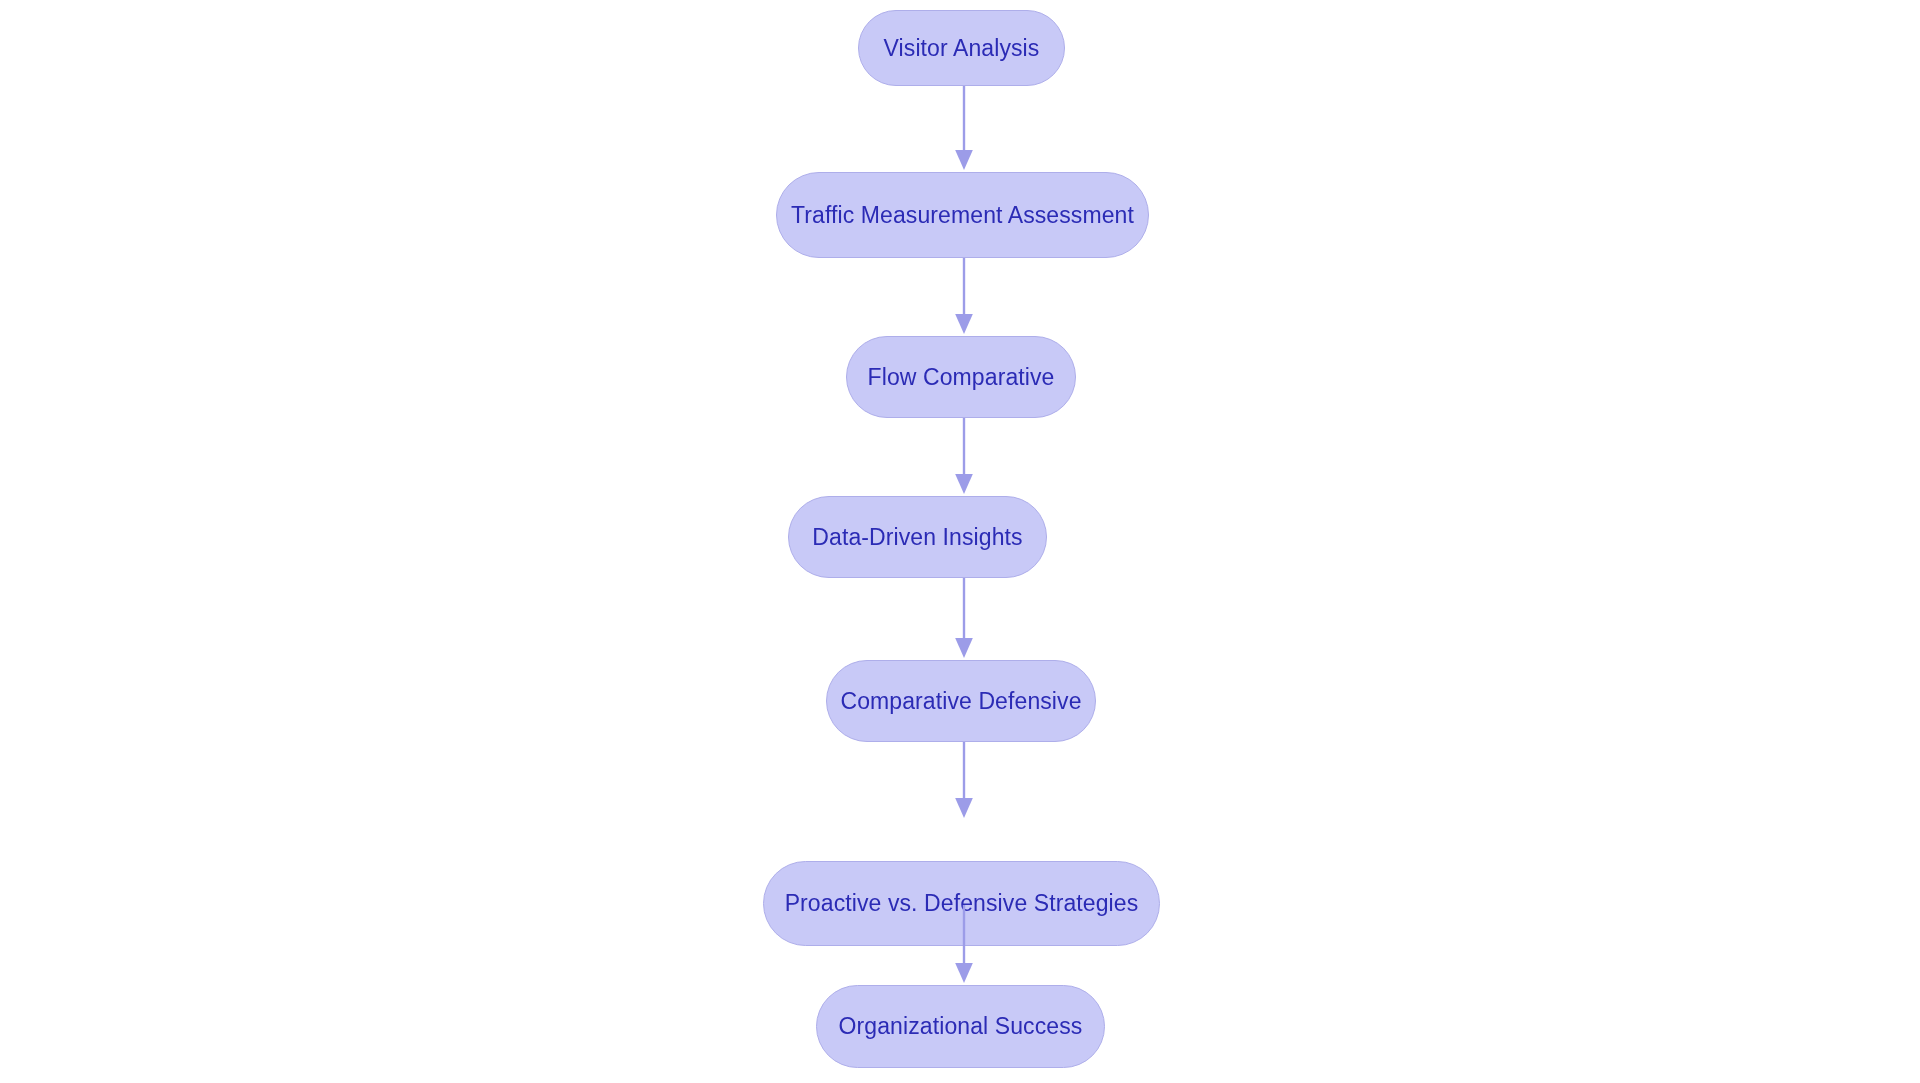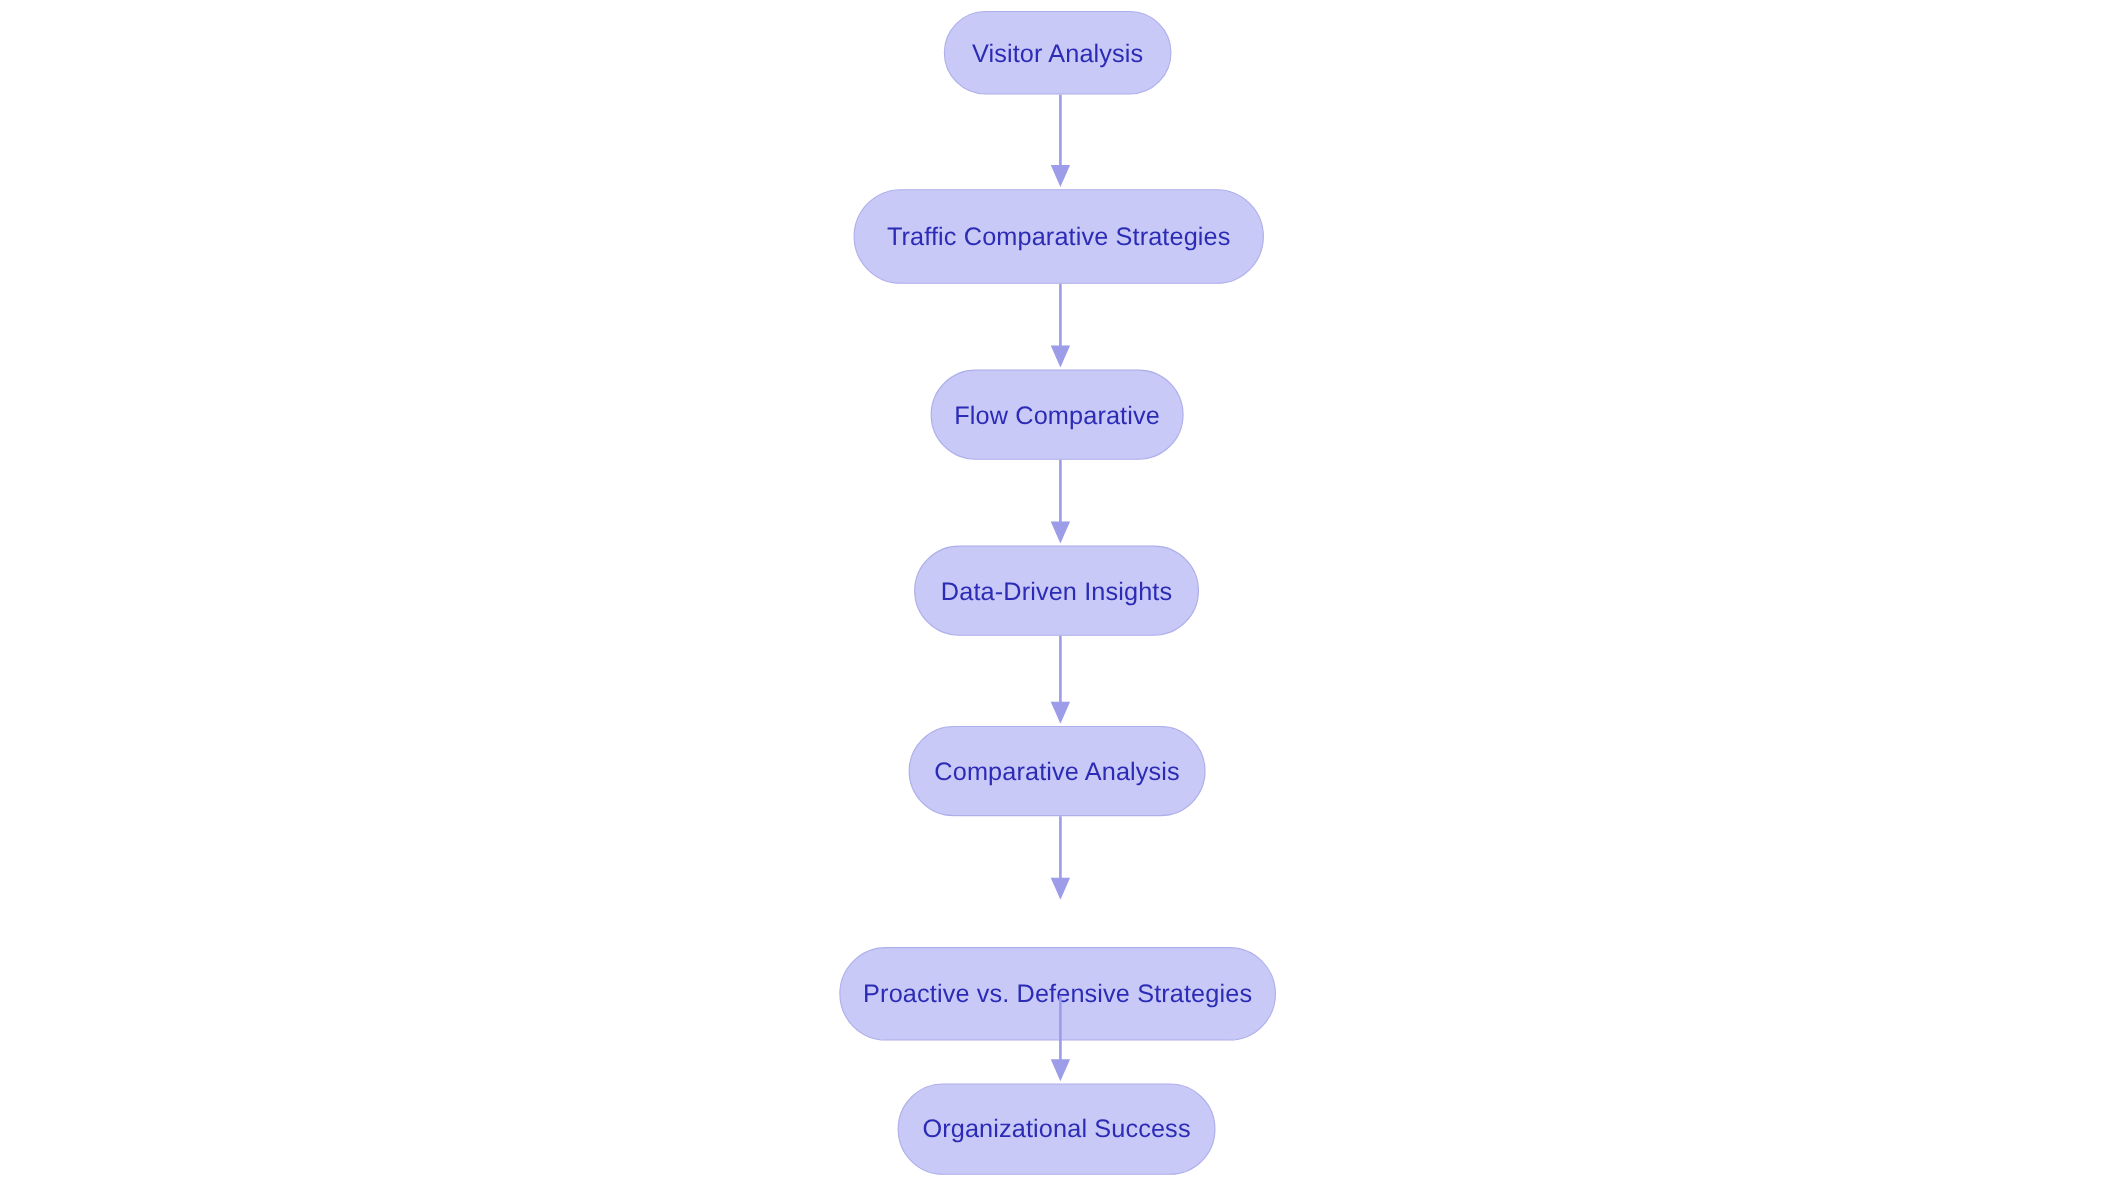--- a/index.html
+++ b/index.html
@@ -64,54 +64,54 @@
   </div>
 
   <div class="connector" style="left:952px; top:86px; height:86px;">
     <svg width="24" height="86" viewBox="0 0 24 86" aria-hidden="true">
       <line x1="12" y1="0" x2="12" y2="70" stroke="#9c9ce8" stroke-width="2.4"></line>
       <polygon points="12,84 3.2,64 20.8,64" fill="#9c9ce8"></polygon>
     </svg>
   </div>
 
   <div class="node" style="left:776px; top:172px; width:373px; height:86px;">
-    <span class="node-label">Traffic Comparative Strategies</span>
+    <span class="node-label">Traffic Measurement Assessment</span>
   </div>
 
   <div class="connector" style="left:952px; top:258px; height:78px;">
     <svg width="24" height="78" viewBox="0 0 24 78" aria-hidden="true">
       <line x1="12" y1="0" x2="12" y2="62" stroke="#9c9ce8" stroke-width="2.4"></line>
       <polygon points="12,76 3.2,56 20.8,56" fill="#9c9ce8"></polygon>
     </svg>
   </div>
 
   <div class="node" style="left:846px; top:336px; width:230px; height:82px;">
     <span class="node-label">Flow Comparative</span>
   </div>
 
   <div class="connector" style="left:952px; top:418px; height:78px;">
     <svg width="24" height="78" viewBox="0 0 24 78" aria-hidden="true">
       <line x1="12" y1="0" x2="12" y2="62" stroke="#9c9ce8" stroke-width="2.4"></line>
       <polygon points="12,76 3.2,56 20.8,56" fill="#9c9ce8"></polygon>
     </svg>
   </div>
 
-  <div class="node" style="left:831px; top:496px; width:259px; height:82px;">
+  <div class="node" style="left:788px; top:496px; width:259px; height:82px;">
     <span class="node-label">Data-Driven Insights</span>
   </div>
 
   <div class="connector" style="left:952px; top:578px; height:82px;">
     <svg width="24" height="82" viewBox="0 0 24 82" aria-hidden="true">
       <line x1="12" y1="0" x2="12" y2="66" stroke="#9c9ce8" stroke-width="2.4"></line>
       <polygon points="12,80 3.2,60 20.8,60" fill="#9c9ce8"></polygon>
     </svg>
   </div>
 
   <div class="node" style="left:826px; top:660px; width:270px; height:82px;">
-    <span class="node-label">Comparative Analysis</span>
+    <span class="node-label">Comparative Defensive</span>
   </div>
 
   <div class="connector" style="left:952px; top:742px; height:78px;">
     <svg width="24" height="78" viewBox="0 0 24 78" aria-hidden="true">
       <line x1="12" y1="0" x2="12" y2="62" stroke="#9c9ce8" stroke-width="2.4"></line>
       <polygon points="12,76 3.2,56 20.8,56" fill="#9c9ce8"></polygon>
     </svg>
   </div>
 
   <div class="node" style="left:763px; top:820px; width:397px; height:85px;margin-top:41px;">

